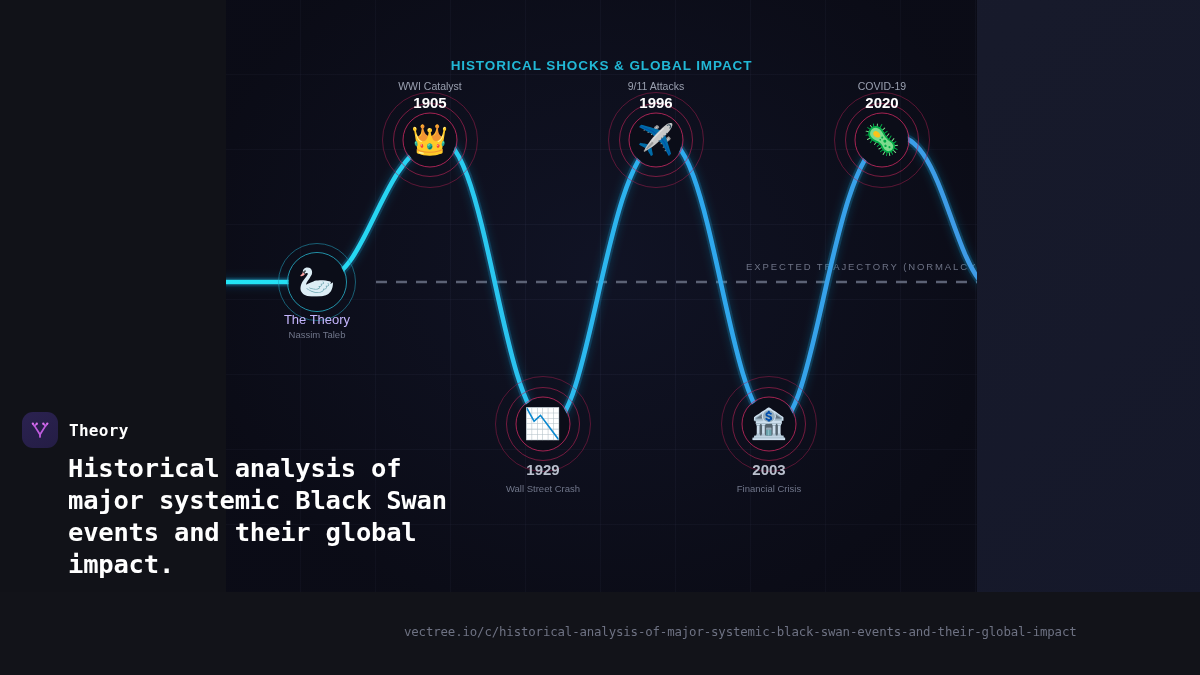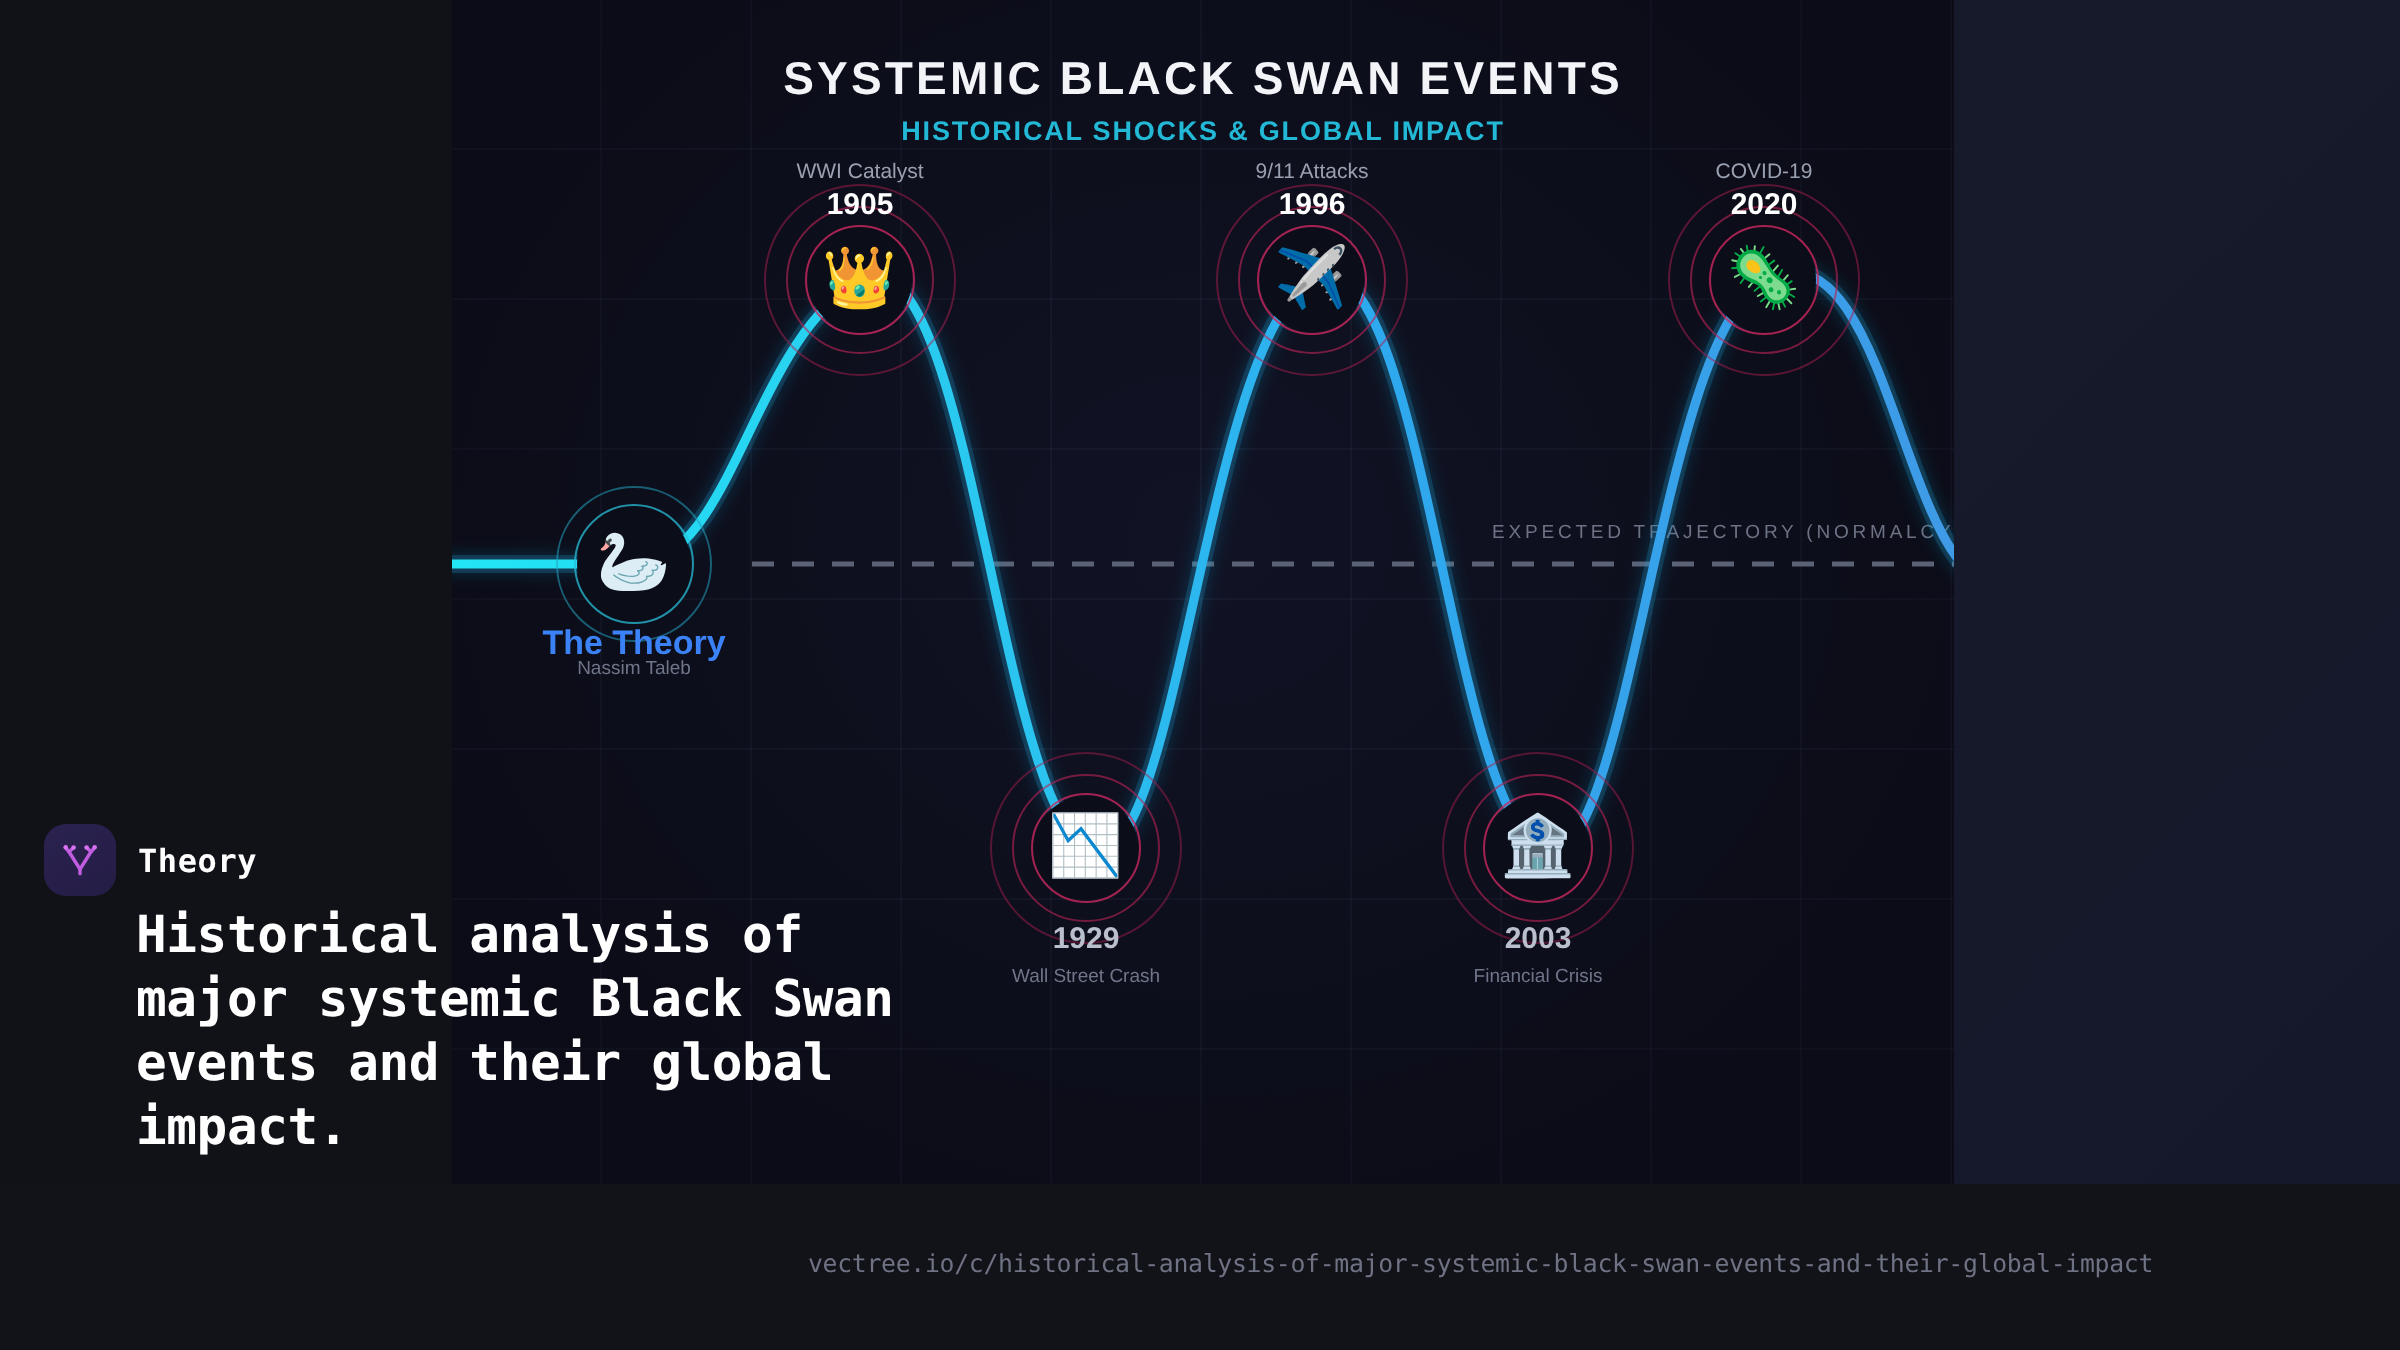--- a/index.html
+++ b/index.html
@@ -82,21 +82,21 @@
   }
   .node-core{
     position:absolute; left:50%; top:50%; transform:translate(-50%,-50%);
     border-radius:50%; background:#0b0d18; z-index:1;
   }
   .lbl{ position:absolute; left:50%; transform:translateX(-50%); white-space:nowrap; text-align:right; }
   .lbl-name{ font-size:10.5px; color:#9aa0b0; }
   .lbl-year{ font-size:15px; font-weight:bold; color:#ffffff; }
   .lbl-year.dim{ color:#b9bfcd; }
   .lbl-sub{ font-size:9.5px; color:#70768a; }
-  .lbl-title{ font-size:17px; font-weight:bold; color:#3b82f6; }
+  .lbl-title{ font-size:13px; font-weight:normal; color:#c4b5fd; }
 
   
   #brand{ position:absolute; left:22px; top:412px; z-index:8; display:flex; align-items:center; gap:11px; }
   #brand-logo{
     width:36px; height:36px; border-radius:11px;
     background:linear-gradient(150deg,#2b2250,#241d45);
     display:flex; align-items:center; justify-content:center;
   }
   #brand-name{
     font-family:"DejaVu Sans Mono", monospace;
@@ -216,21 +216,20 @@
   <div class="node" style="left:656px;top:140px;width:0;height:0;">
     <div class="ring" style="width:96px;height:96px;border:1.2px solid rgba(168,30,77,.50);"></div>
     <div class="ring" style="width:74px;height:74px;border:1.2px solid rgba(185,35,85,.62);"></div>
     <div class="ring" style="width:55px;height:55px;border:1.4px solid rgba(205,40,95,.80);"></div>
     <div class="node-core" style="width:52px;height:52px;"></div>
     <div class="glyph">🦠</div>
     <div class="lbl lbl-name" style="top:-60px;">COVID-19</div>
     <div class="lbl lbl-year" style="top:-46px;">2020</div>
   </div>
 
-  <div id="title">SYSTEMIC BLACK SWAN EVENTS</div>
   <div id="subtitle">HISTORICAL SHOCKS &amp; GLOBAL IMPACT</div>
 
 </div>
 
 <div id="left-column"></div>
 <div id="bottom-strip"></div>
 
 <div id="brand">
   <div id="brand-logo">
     <svg width="22" height="22" viewBox="0 0 24 24">

